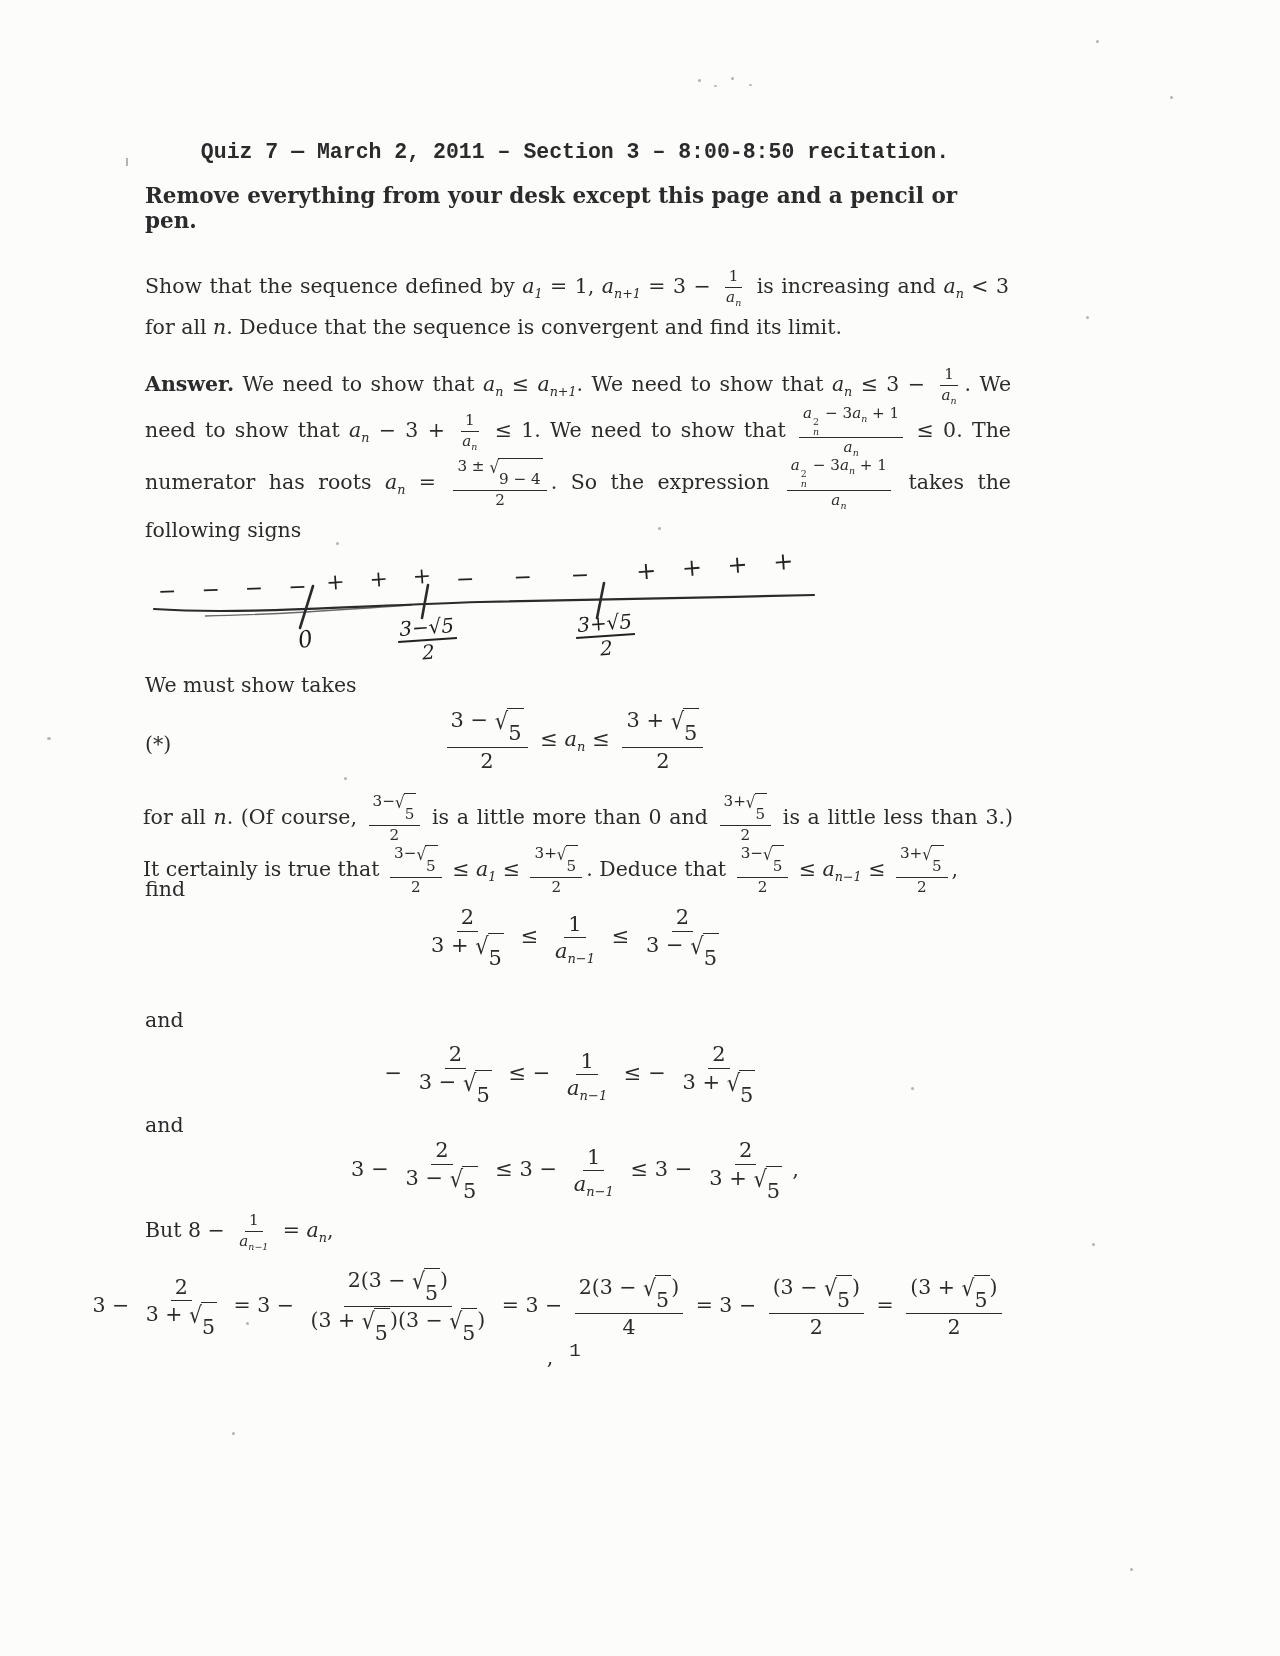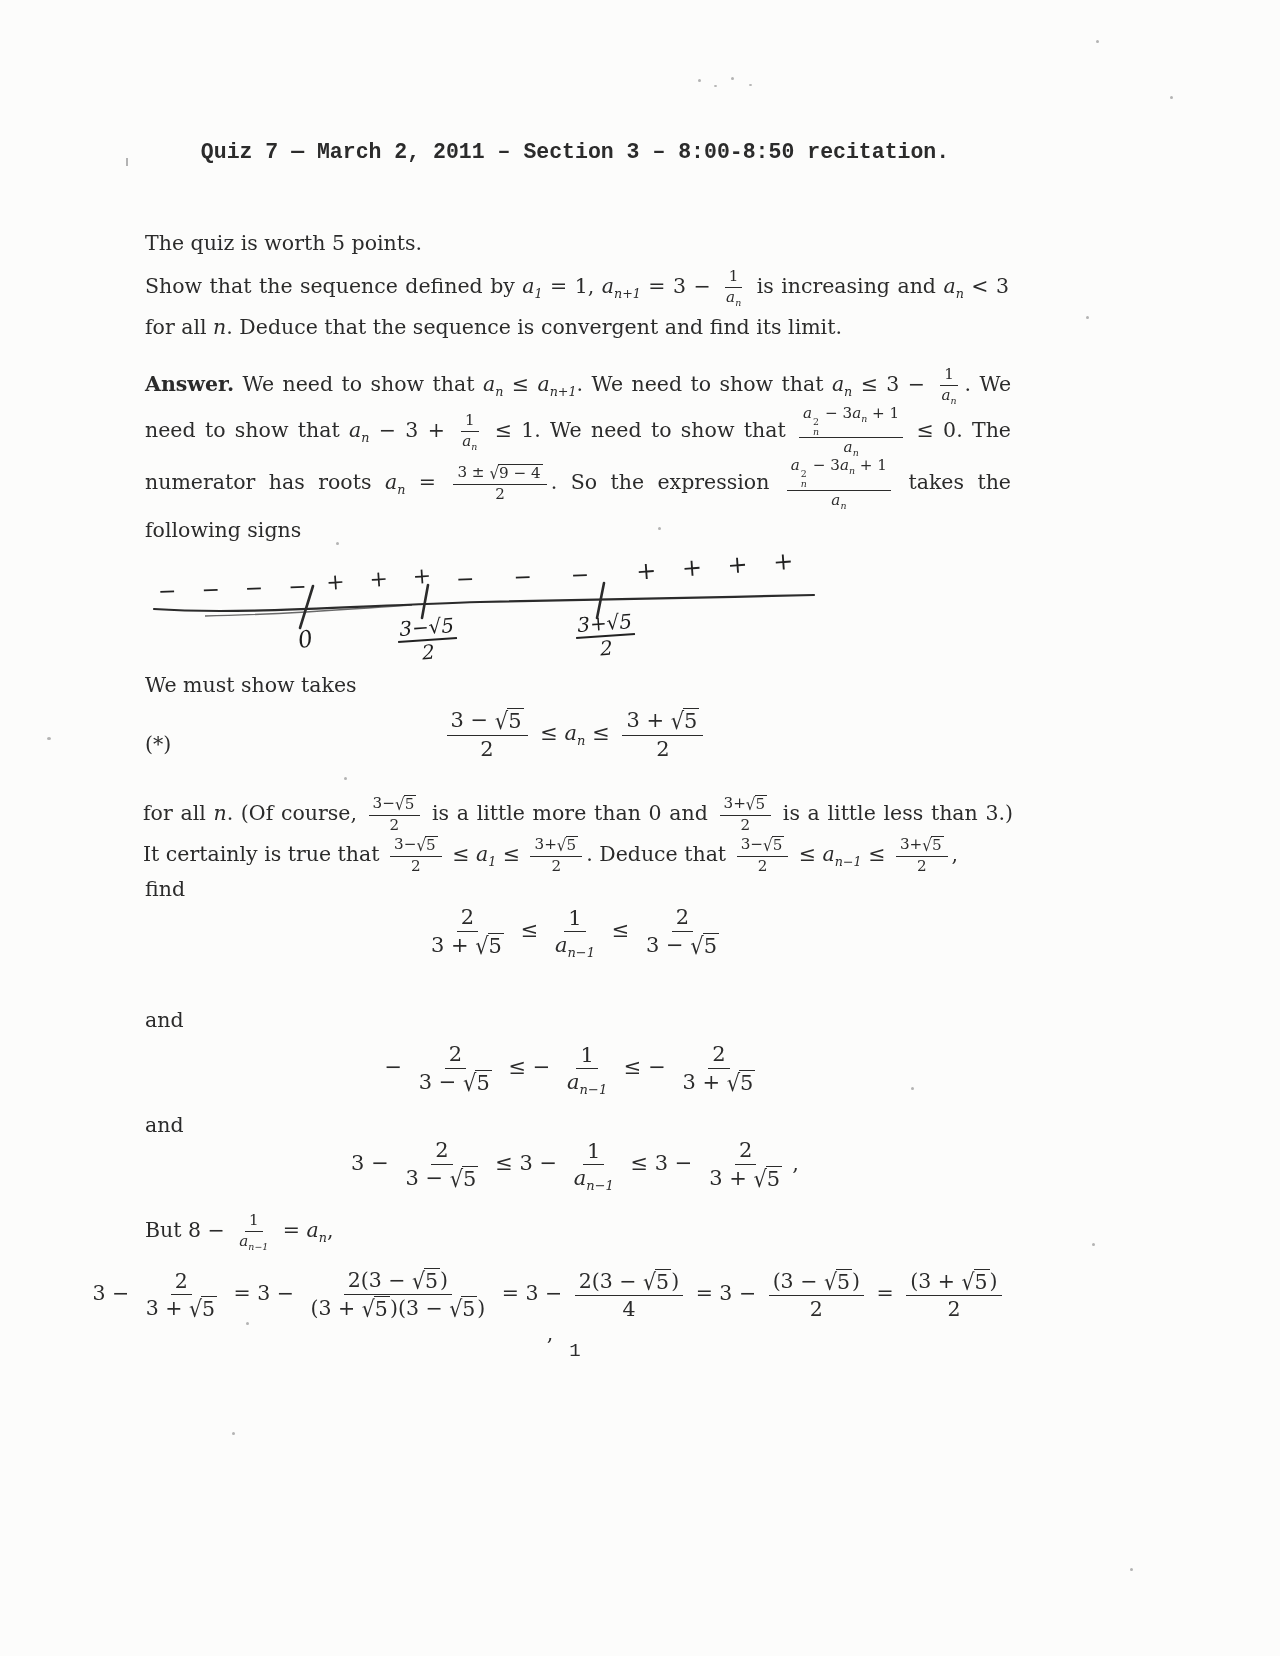--- a/index.html
+++ b/index.html
@@ -20,21 +20,21 @@
   .bf{font-weight:bold;}
   sub{font-size:.62em;font-style:italic;line-height:0;}
   .fr{display:inline-flex;flex-direction:column;align-items:center;vertical-align:middle;
       margin:0 4px;line-height:1.18;text-align:center;}
   .fr .nu{border-bottom:1.5px solid #2b2b2b;padding:0 4px 1px;white-space:nowrap;}
   .fr .de{padding:1px 4px 0;white-space:nowrap;}
   .para .fr{font-size:.74em;}
   .display .fr{font-size:1em;margin:0 6px;}
   .sq{display:inline-flex;align-items:flex-start;}
   .sqs{transform:scaleY(1.12) translateY(1px);margin-right:-1px;}
-  .sqr{border-top:1.6px solid #2b2b2b;padding:0 2px 0 1px;white-space:nowrap;}
+  .sqr{border-top:1.6px solid #2b2b2b;padding:12px 2px 0 1px;white-space:nowrap;}
   .ss{display:inline-flex;flex-direction:column;align-items:flex-start;line-height:1.05;
       vertical-align:-0.45em;margin:0 1px;}
   .ss .u,.ss .d{font-size:.62em;font-style:italic;}
   .ss .u{font-style:normal;}
   
   .chart{position:absolute;left:150px;top:552px;width:680px;height:122px;}
   .chart svg{position:absolute;left:0;top:0;}
   .sgn{position:absolute;font-size:22px;letter-spacing:9px;white-space:nowrap;color:#222;}
   .hwf{display:inline-flex;flex-direction:column;align-items:center;font-style:italic;
        font-size:20px;transform:rotate(-4deg);line-height:1.1;color:#1d1d1d;}
@@ -45,22 +45,22 @@
   
   .sp{position:absolute;background:#5a5a5a;border-radius:50%;opacity:.45;}
 </style>
 </head>
 <body>
 
 <div class="page">
 
   <div class="abs bold center" style="top:140px;left:145px;width:860px;font-size:21.5px;">Quiz 7 — March 2, 2011 – Section 3 – 8:00-8:50 recitation.</div>
 
-
-  <div class="abs para" style="top:226px;left:145px;width:860px;">The quiz is worth 5 points.</div>
+  <div class="abs bold" style="top:183px;left:145px;width:870px;font-size:21.5px;">Remove everything from your desk except this page and a pencil or pen.</div>
+
 
   <div class="abs para just tall" style="top:266px;left:145px;width:864px;"><span class="t">Show that the sequence defined by </span><span class="mi">a</span><sub>1</sub><span class="t"> = 1, </span><span class="mi">a</span><sub>n+1</sub><span class="t"> = 3 − </span><span class="fr">
         <span class="nu"><span class="t">1</span></span>
         <span class="de"><span class="mi">a</span><sub>n</sub></span>
       </span><span class="t"> is increasing and </span><span class="mi">a</span><sub>n</sub><span class="t"> &lt; 3 for all </span><span class="mi">n</span><span class="t">. Deduce that the sequence is convergent and find its limit.</span></div>
 
   <div class="abs para just tall" style="top:364px;left:145px;width:866px;"><span class="bf">Answer.</span><span class="t"> We need to show that </span><span class="mi">a</span><sub>n</sub><span class="t"> ≤ </span><span class="mi">a</span><sub>n+1</sub><span class="t">. We need to show that </span><span class="mi">a</span><sub>n</sub><span class="t"> ≤ 3 − </span><span class="fr">
         <span class="nu"><span class="t">1</span></span>
         <span class="de"><span class="mi">a</span><sub>n</sub></span>
       </span><span class="t">. We need to show that </span><span class="mi">a</span><sub>n</sub><span class="t"> − 3 + </span><span class="fr">

